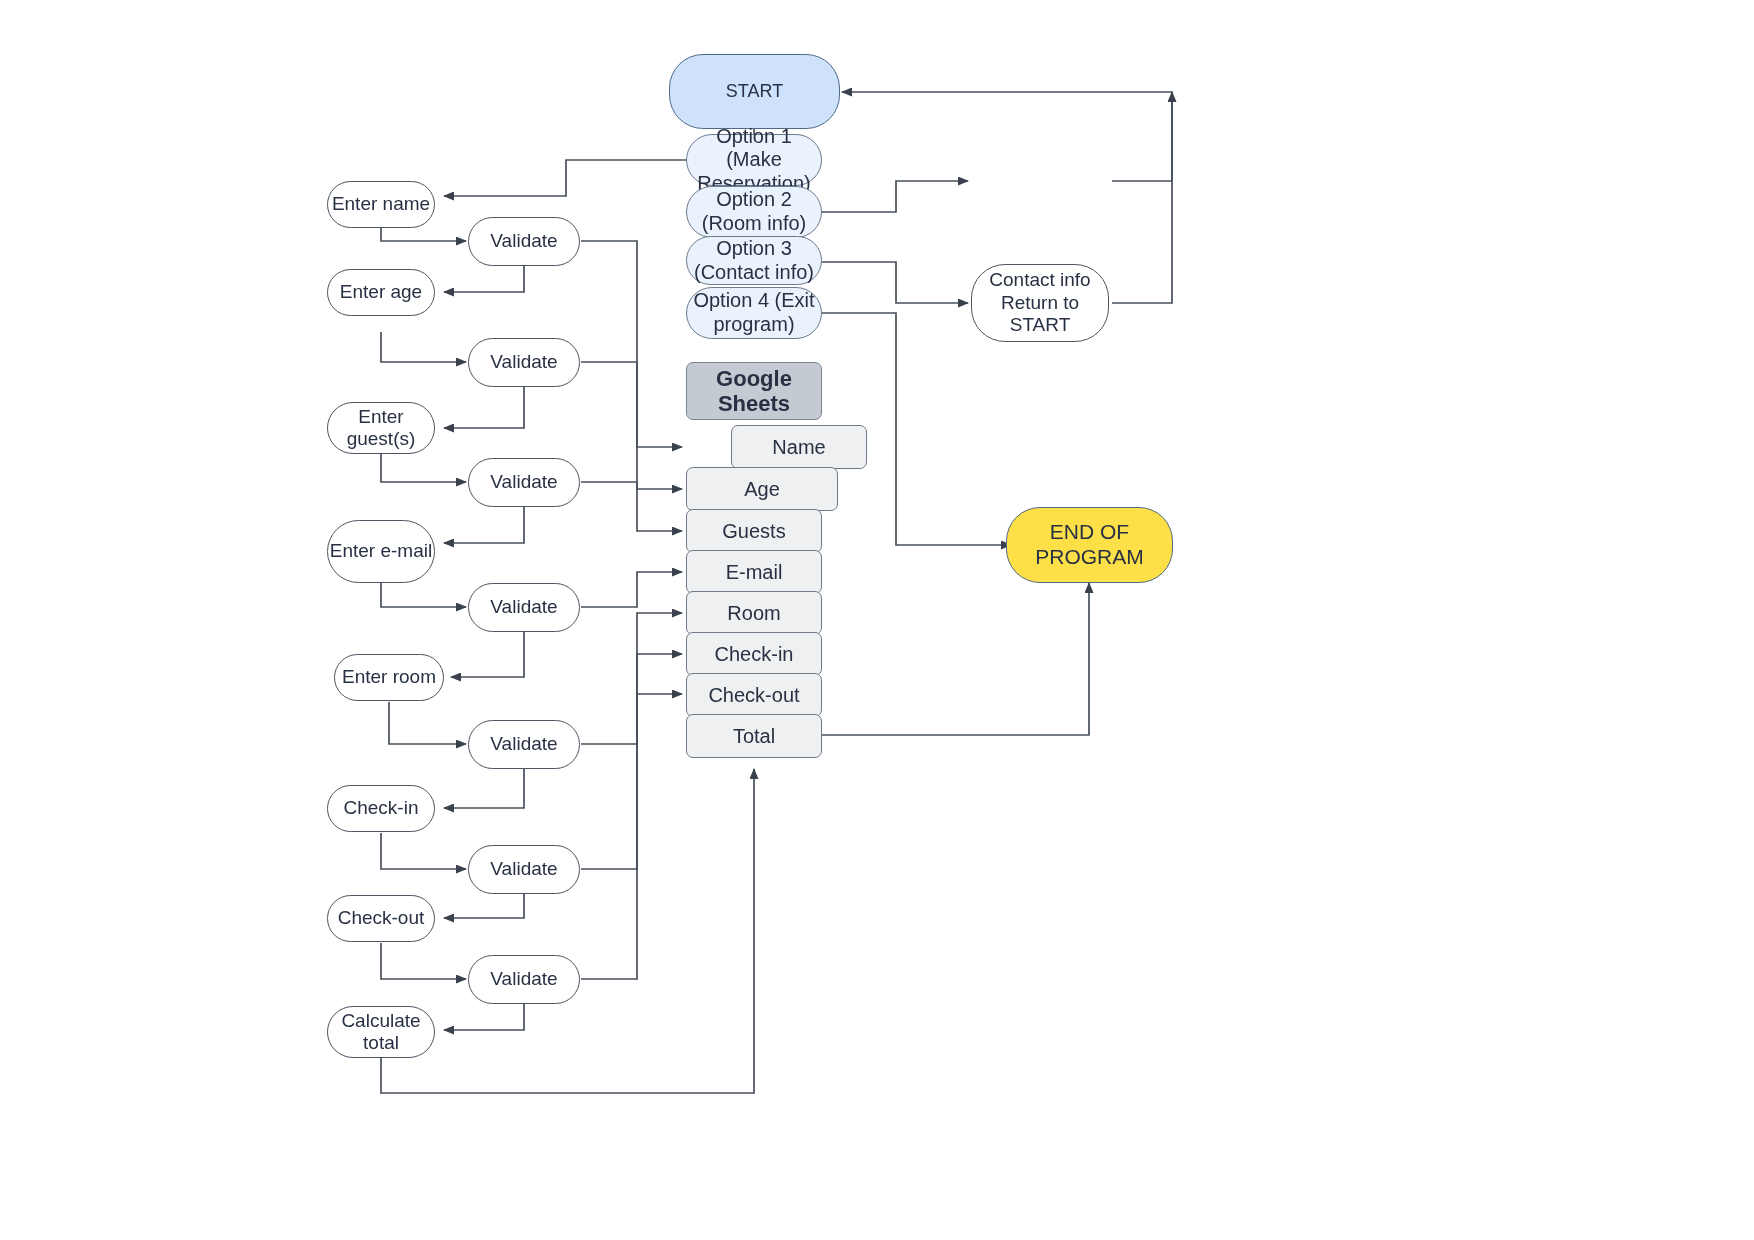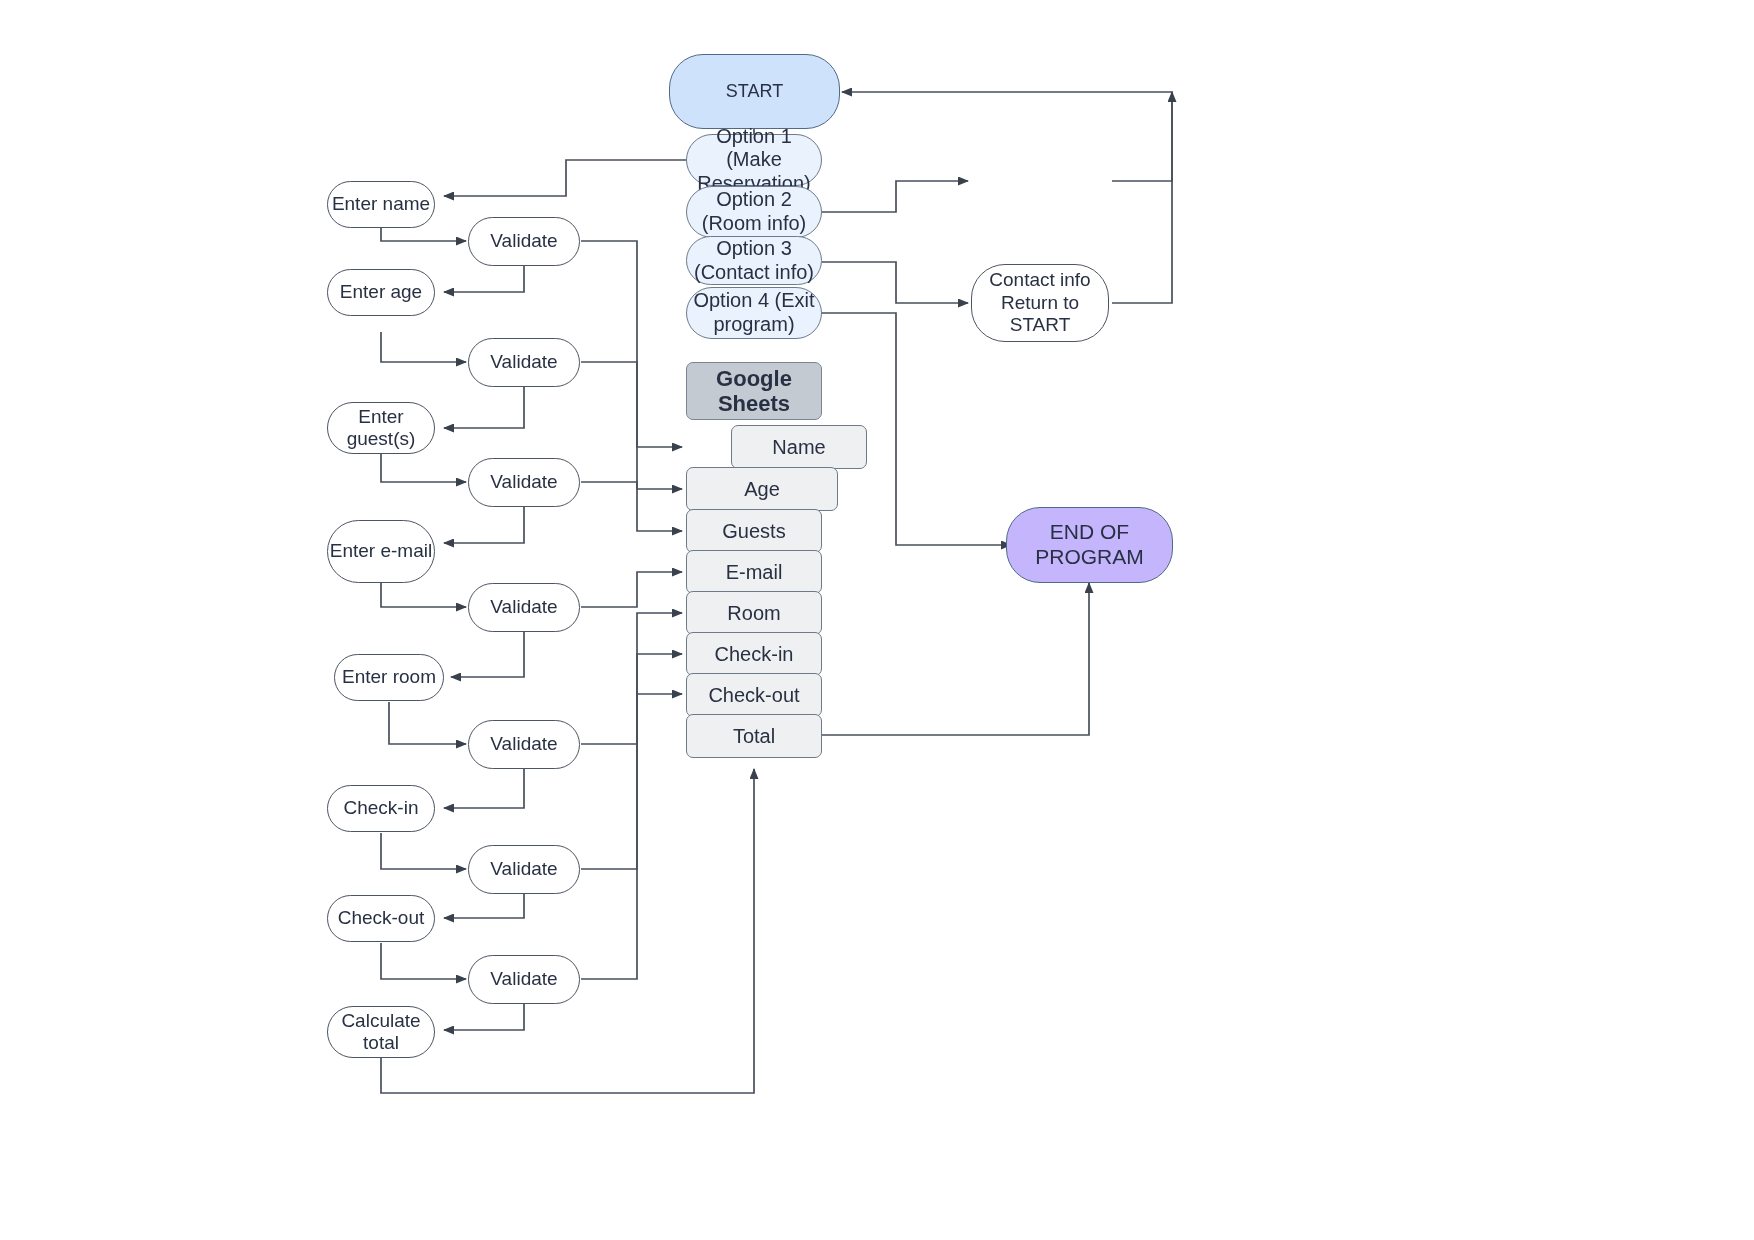--- a/index.html
+++ b/index.html
@@ -43,21 +43,21 @@
   .pill {
     border-radius: 999px;
   }
   .node.start {
     background: #cfe2fb;
     border-color: #4f6a86;
     border-radius: 34px;
     font-size: 18px;
   }
   .node.endprog {
-    background: #c4b5fd;
+    background: #fde047;
     border-color: #4f6a86;
     border-radius: 34px;
     font-size: 21px;
   }
   .node.option {
     background: #eaf2fd;
     border-color: #6b7b8c;
     font-size: 20px;
   }
   .node.info {

